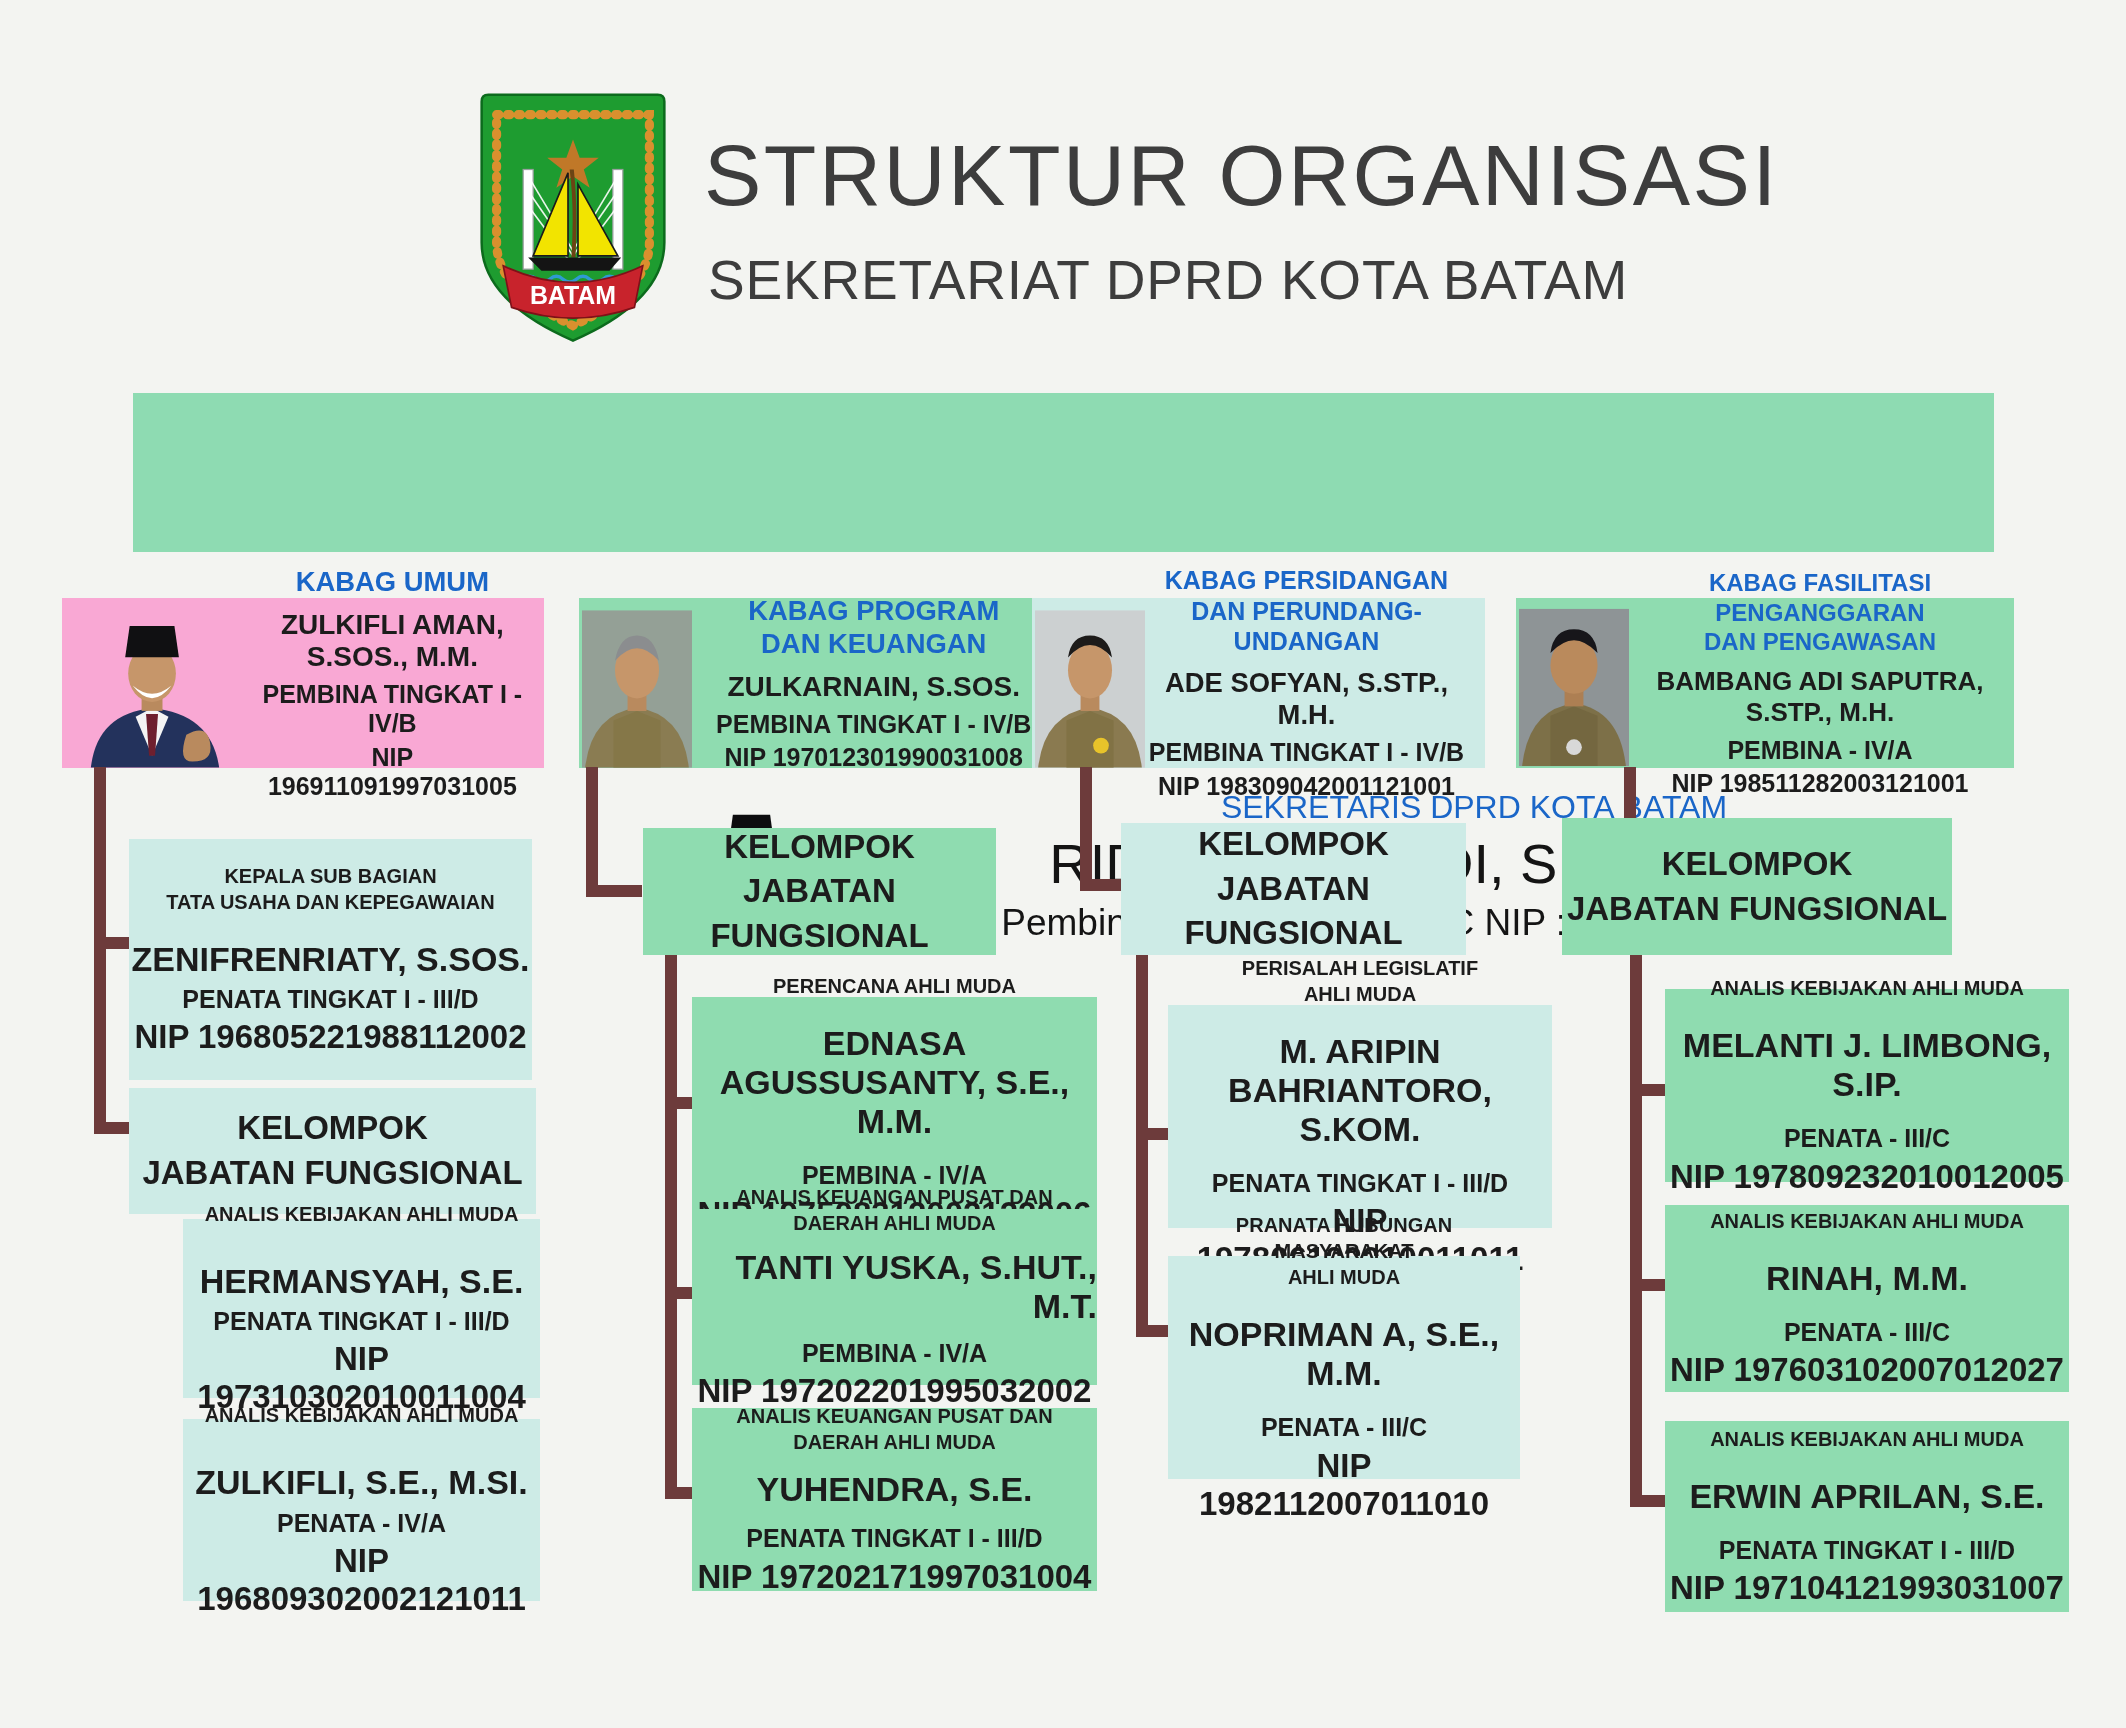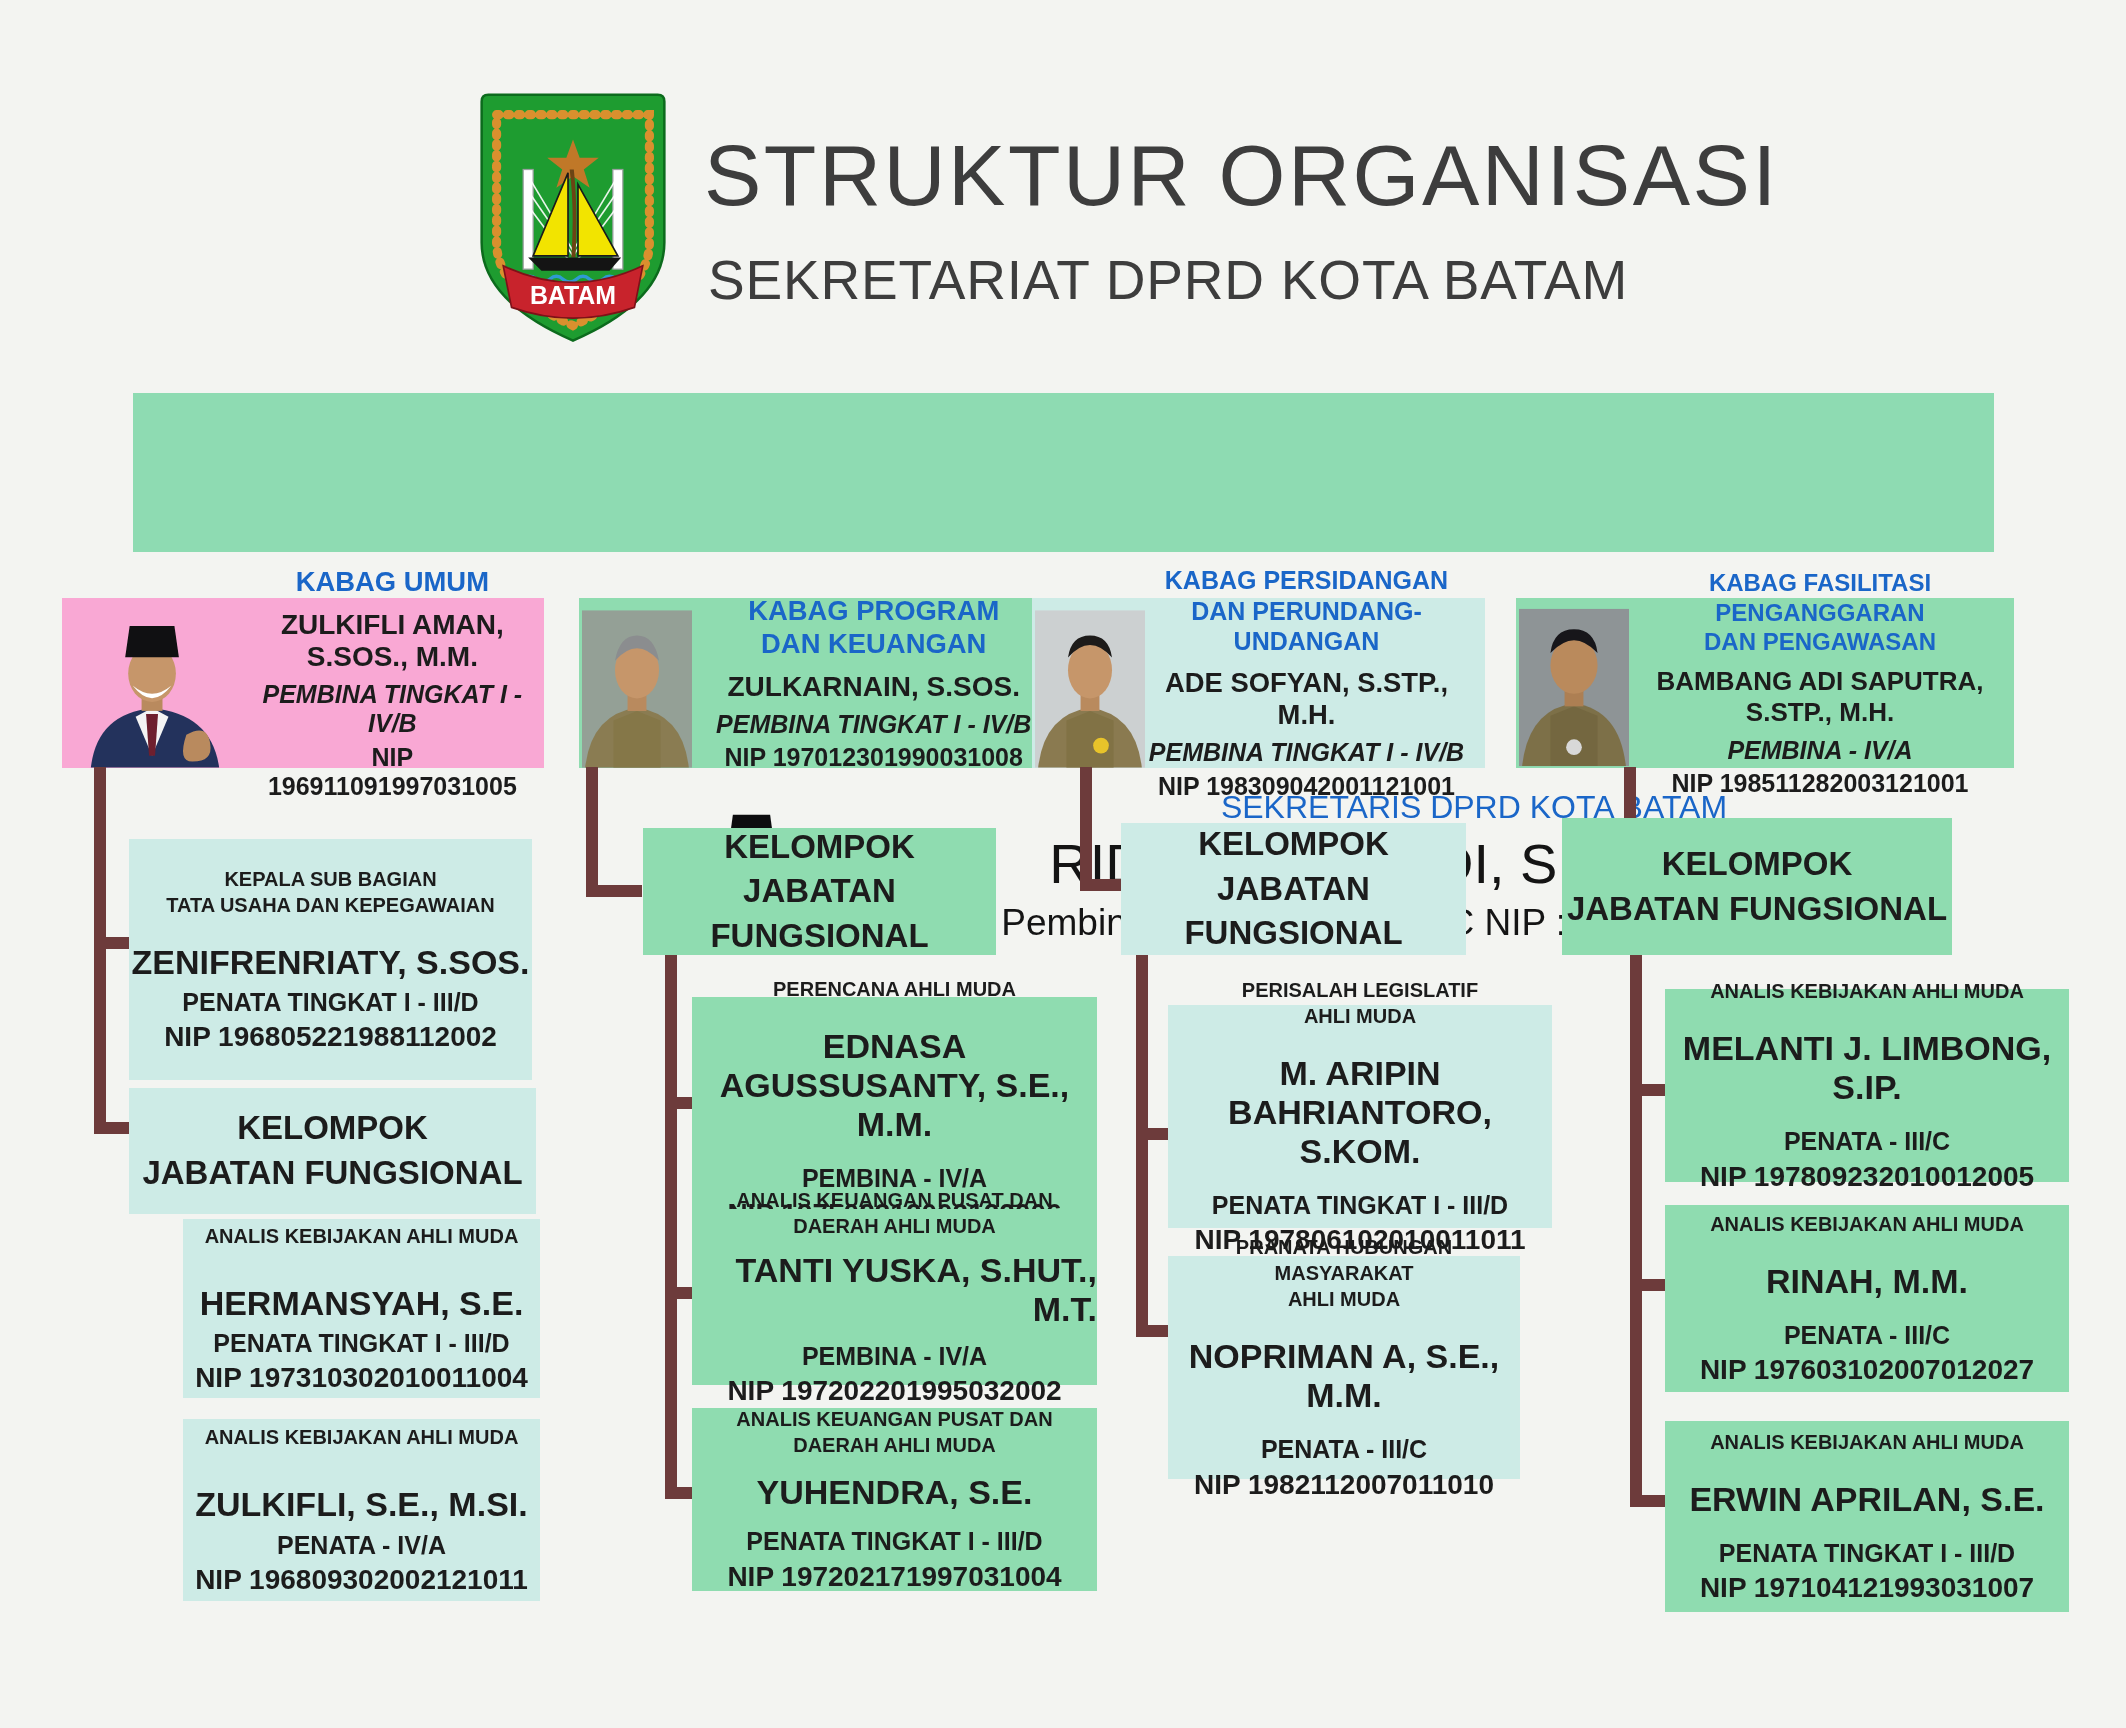--- a/index.html
+++ b/index.html
@@ -22,21 +22,21 @@
   #banner-name{font-size:56px;color:#141414;margin-top:5px;font-weight:400;}
   #banner-rank{font-size:37px;color:#141414;margin-top:6.6px;font-weight:400;}
   #photo-sekretaris{left:552px;top:411px;width:133px;height:141px;}
 
   
   .kabag{top:598px;height:170px;}
   .kabag .ktext{position:absolute;top:0;bottom:0;display:flex;flex-direction:column;
     align-items:center;justify-content:center;text-align:center;}
   .k-title{font-size:27.4px;font-weight:bold;color:#1a66c8;line-height:1.22;}
   .k-name{font-size:28px;font-weight:bold;margin-top:10px;}
-  .k-rank{font-size:25px;font-weight:bold;margin-top:7.5px;font-style:italic;}
+  .k-rank{font-size:25px;font-weight:bold;margin-top:7.5px;}
   .k-nip{font-size:25px;font-weight:bold;margin-top:4.2px;}
   #kabag1{left:62px;width:482px;background:#f9a8d4;}
   #kabag1 .ktext{left:187px;right:8.3px;}
   #kabag2{left:579px;width:480px;background:#8fdcb0;}
   #kabag2 .ktext{left:116px;right:6.6px;}
   #kabag3{left:1032px;width:453px;background:#cdebe6;}
   #kabag3 .ktext{left:101px;right:5px;}
   #kabag3 .k-title{font-size:25px;}
   #kabag3 .k-name{font-size:27.4px;}
   #kabag4{left:1516px;width:498px;background:#8fdcb0;}
@@ -50,21 +50,21 @@
   #photo-kabag4{left:3.3px;width:110px;height:161px;}
 
   
   .box{display:flex;flex-direction:column;align-items:center;justify-content:center;
     text-align:center;font-weight:bold;}
   .light{background:#cdebe6;}
   .green{background:#8fdcb0;}
   .b-title{font-size:20px;line-height:1.3;}
   .b-name{font-size:34px;margin-top:25px;}
   .b-rank{font-size:25px;margin-top:20px;}
-  .b-nip{font-size:28px;margin-top:4.2px;}
+  .b-nip{font-size:33px;margin-top:4.2px;}
   .tight .b-rank{margin-top:6.6px;}
   .kelompok-label{font-size:33px;line-height:1.35;}
 
   
   #box-kepala{left:129px;top:839px;width:403px;height:241px;}
   #kelompok1{left:129px;top:1088px;width:407px;height:126px;}
   #box-hermansyah{left:183px;top:1219px;width:357px;height:179px;}
   #box-zulkifli{left:183px;top:1419px;width:357px;height:182px;}
   #box-hermansyah .b-name,#box-zulkifli .b-name{margin-top:35px;}
   

